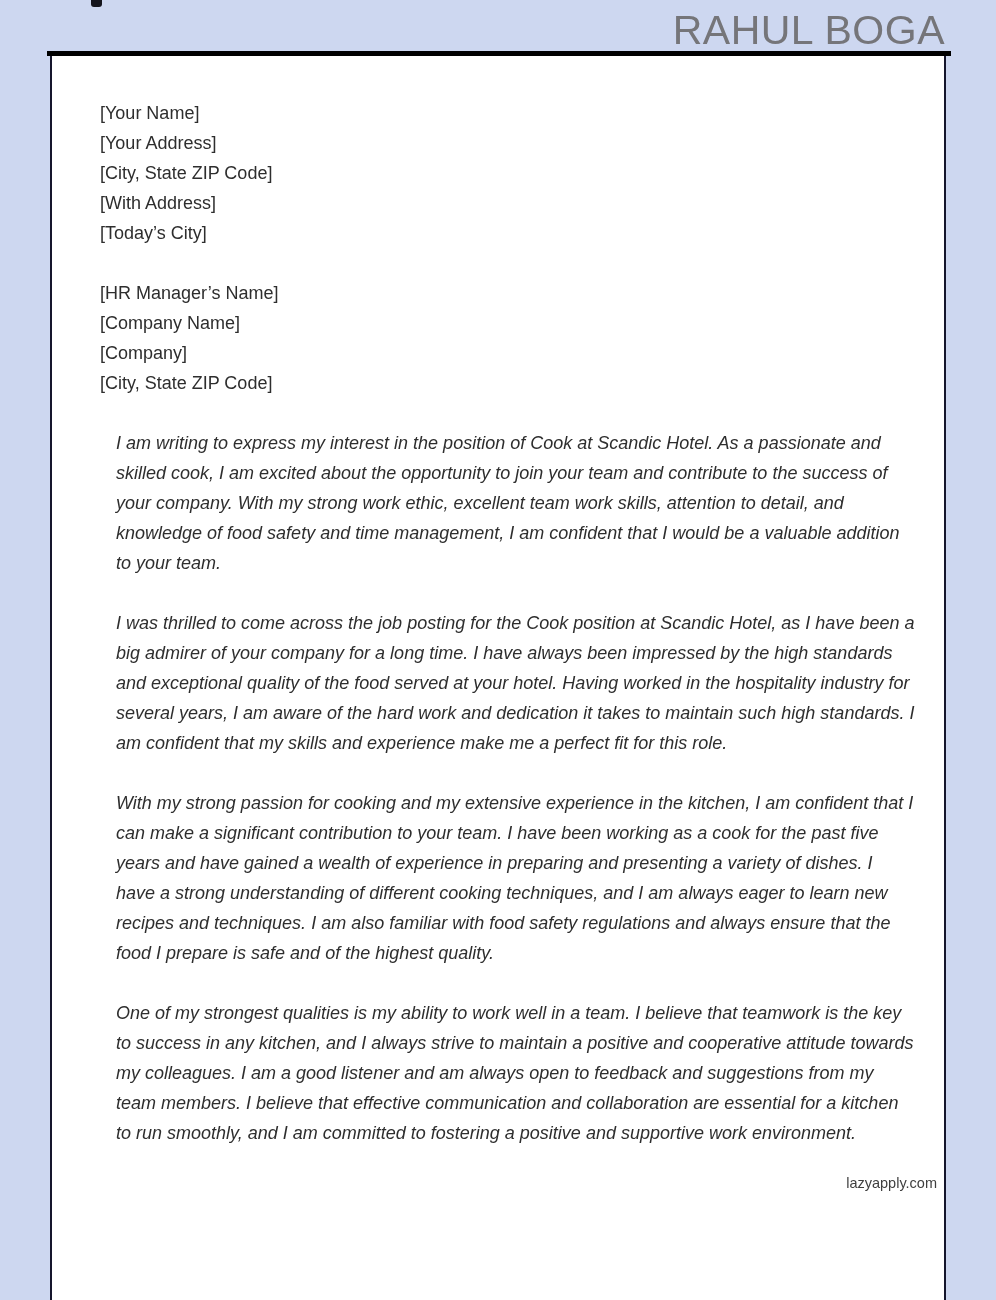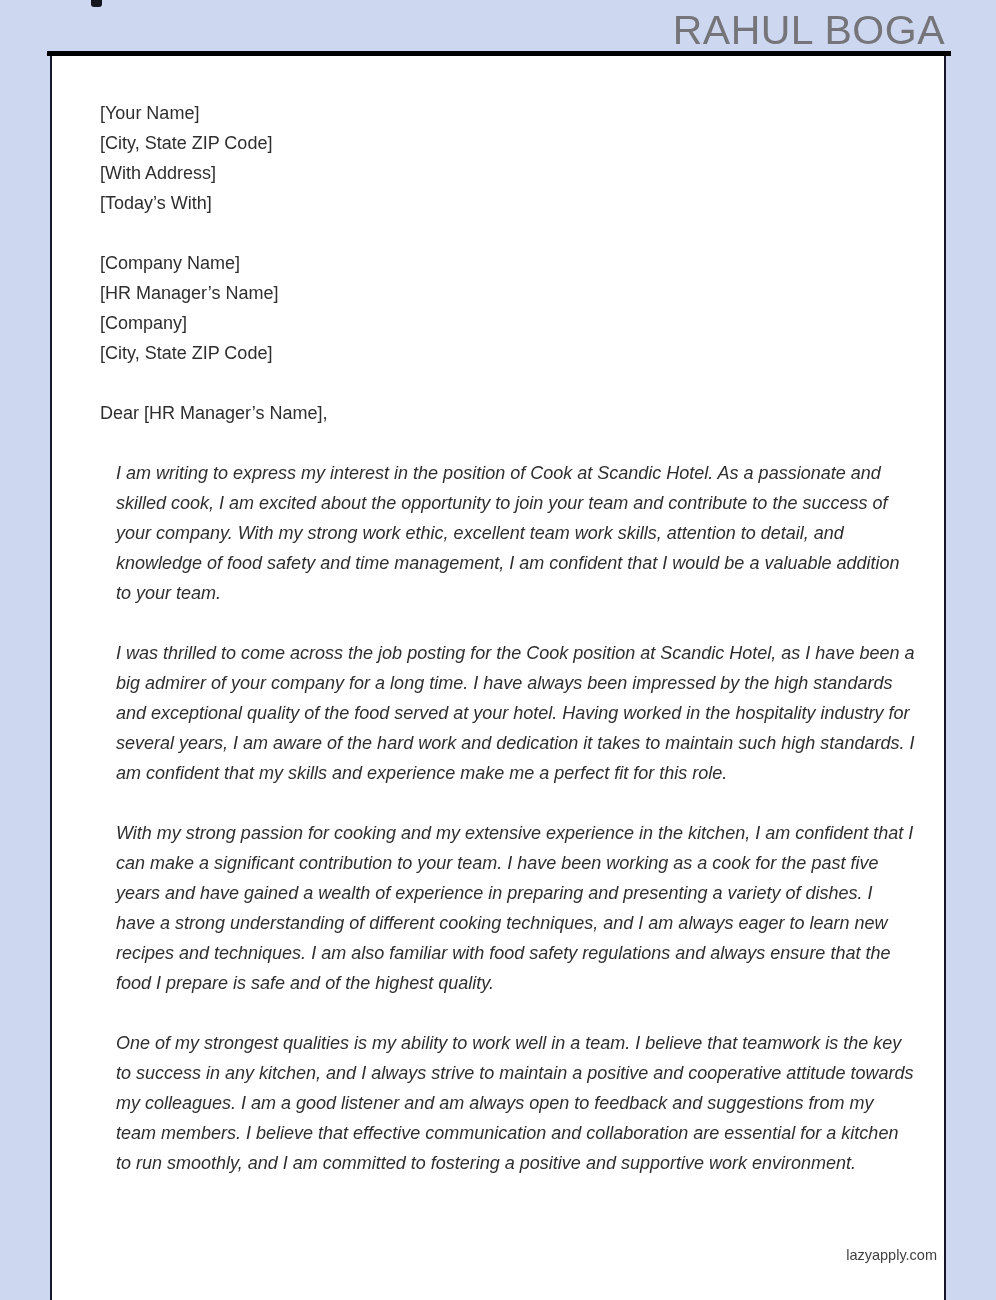--- a/index.html
+++ b/index.html
@@ -55,21 +55,21 @@
   .letter {
     padding: 42px 29px 0 48px;
     color: #2e2e2e;
     font-size: 18px;
     line-height: 30px;
   }
   .block { margin: 0 0 30px 0; }
   .letter p { margin: 0 0 30px 16px; font-style: italic; }
   .watermark {
     position: absolute;
-    top: 1246px;
+    top: 1174px;
     right: 59px;
     font-size: 14.5px;
     line-height: 18px;
     color: #3f3f3f;
   }
 </style>
 </head>
 <body>
 
 <div class="canvas">
@@ -78,33 +78,33 @@
 
   <div class="letterhead-name">RAHUL BOGA</div>
 
   <div class="header-rule"></div>
 
   <div class="page">
     <div class="letter">
 
       <div class="block">
         <div>[Your Name]</div>
+        <div>[Your Address]</div>
         <div>[City, State ZIP Code]</div>
         <div>[With Address]</div>
-        <div>[Today’s With]</div>
+        <div>[Today’s City]</div>
       </div>
 
       <div class="block">
+        <div>[HR Manager’s Name]</div>
         <div>[Company Name]</div>
-        <div>[HR Manager’s Name]</div>
         <div>[Company]</div>
         <div>[City, State ZIP Code]</div>
       </div>
 
-      <div class="block">Dear [HR Manager’s Name],</div>
 
       <p>I am writing to express my interest in the position of Cook at Scandic Hotel. As a passionate and skilled cook, I am excited about the opportunity to join your team and contribute to the success of your company. With my strong work ethic, excellent team work skills, attention to detail, and knowledge of food safety and time management, I am confident that I would be a valuable addition to your team.</p>
       <p>I was thrilled to come across the job posting for the Cook position at Scandic Hotel, as I have been a big admirer of your company for a long time. I have always been impressed by the high standards and exceptional quality of the food served at your hotel. Having worked in the hospitality industry for several years, I am aware of the hard work and dedication it takes to maintain such high standards. I am confident that my skills and experience make me a perfect fit for this role.</p>
       <p>With my strong passion for cooking and my extensive experience in the kitchen, I am confident that I can make a significant contribution to your team. I have been working as a cook for the past five years and have gained a wealth of experience in preparing and presenting a variety of dishes. I have a strong understanding of different cooking techniques, and I am always eager to learn new recipes and techniques. I am also familiar with food safety regulations and always ensure that the food I prepare is safe and of the highest quality.</p>
       <p>One of my strongest qualities is my ability to work well in a team. I believe that teamwork is the key to success in any kitchen, and I always strive to maintain a positive and cooperative attitude towards my colleagues. I am a good listener and am always open to feedback and suggestions from my team members. I believe that effective communication and collaboration are essential for a kitchen to run smoothly, and I am committed to fostering a positive and supportive work environment.</p>
 
     </div>
   </div>
 
   <div class="watermark">lazyapply.com</div>

